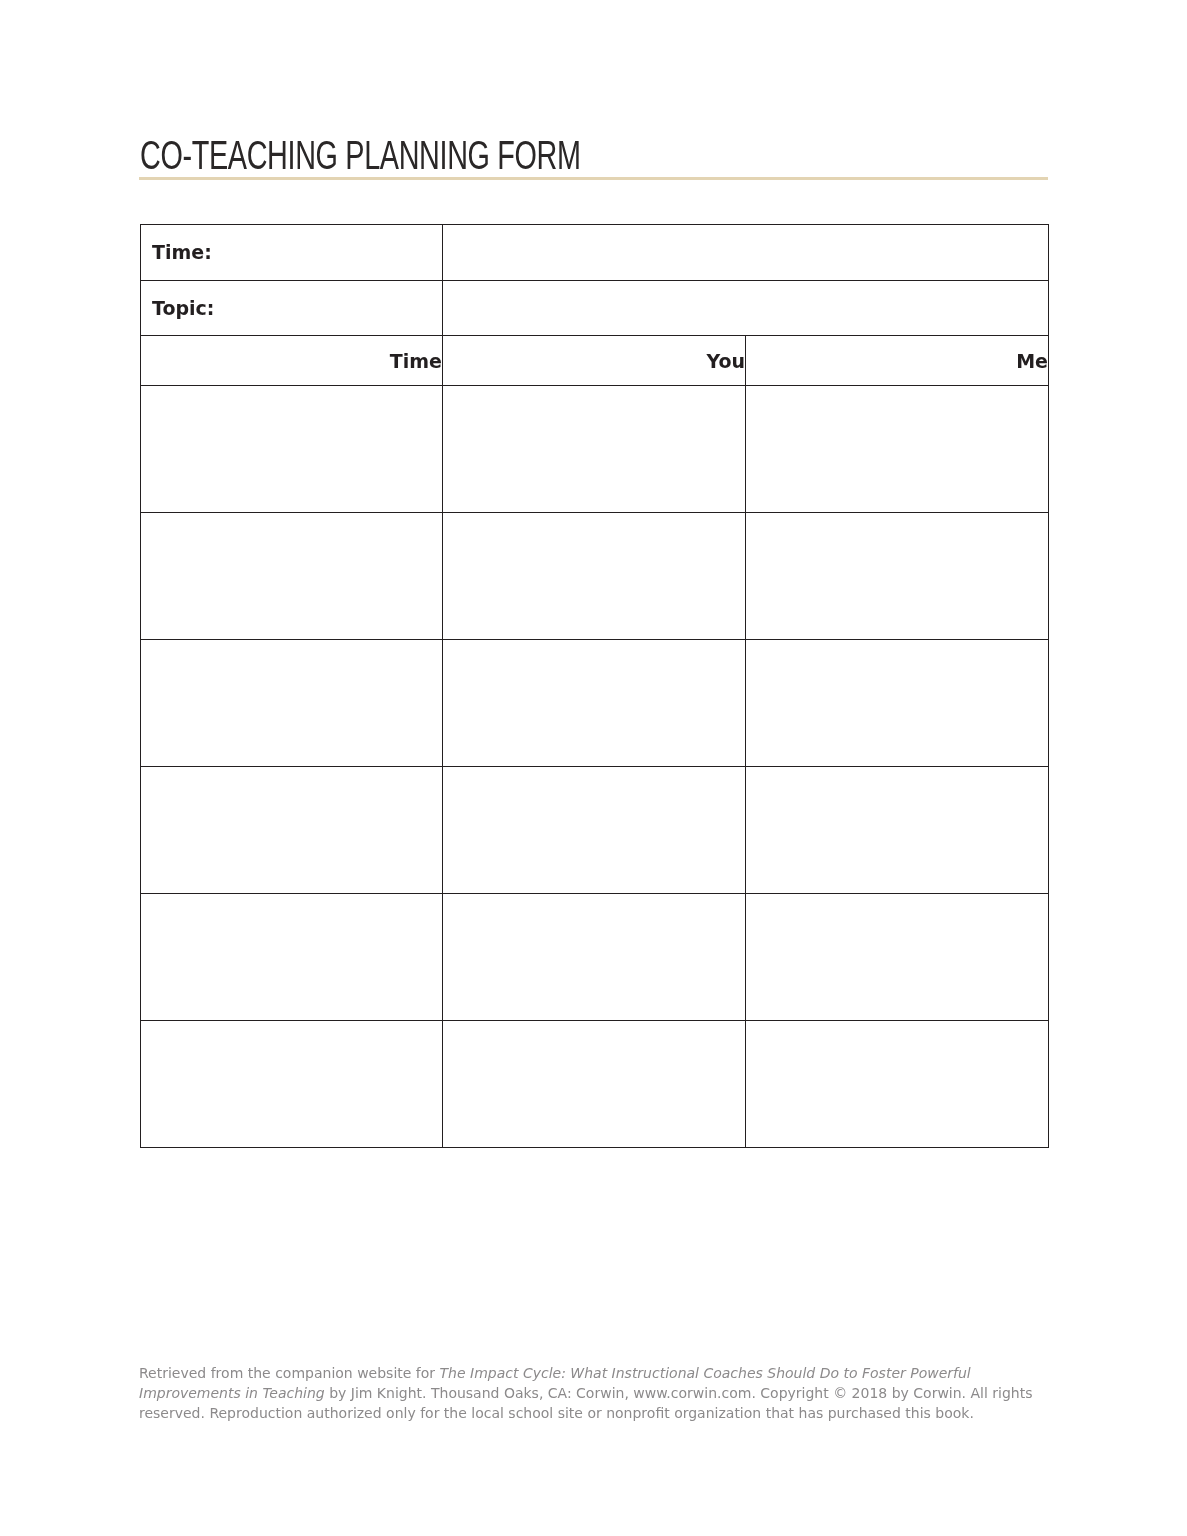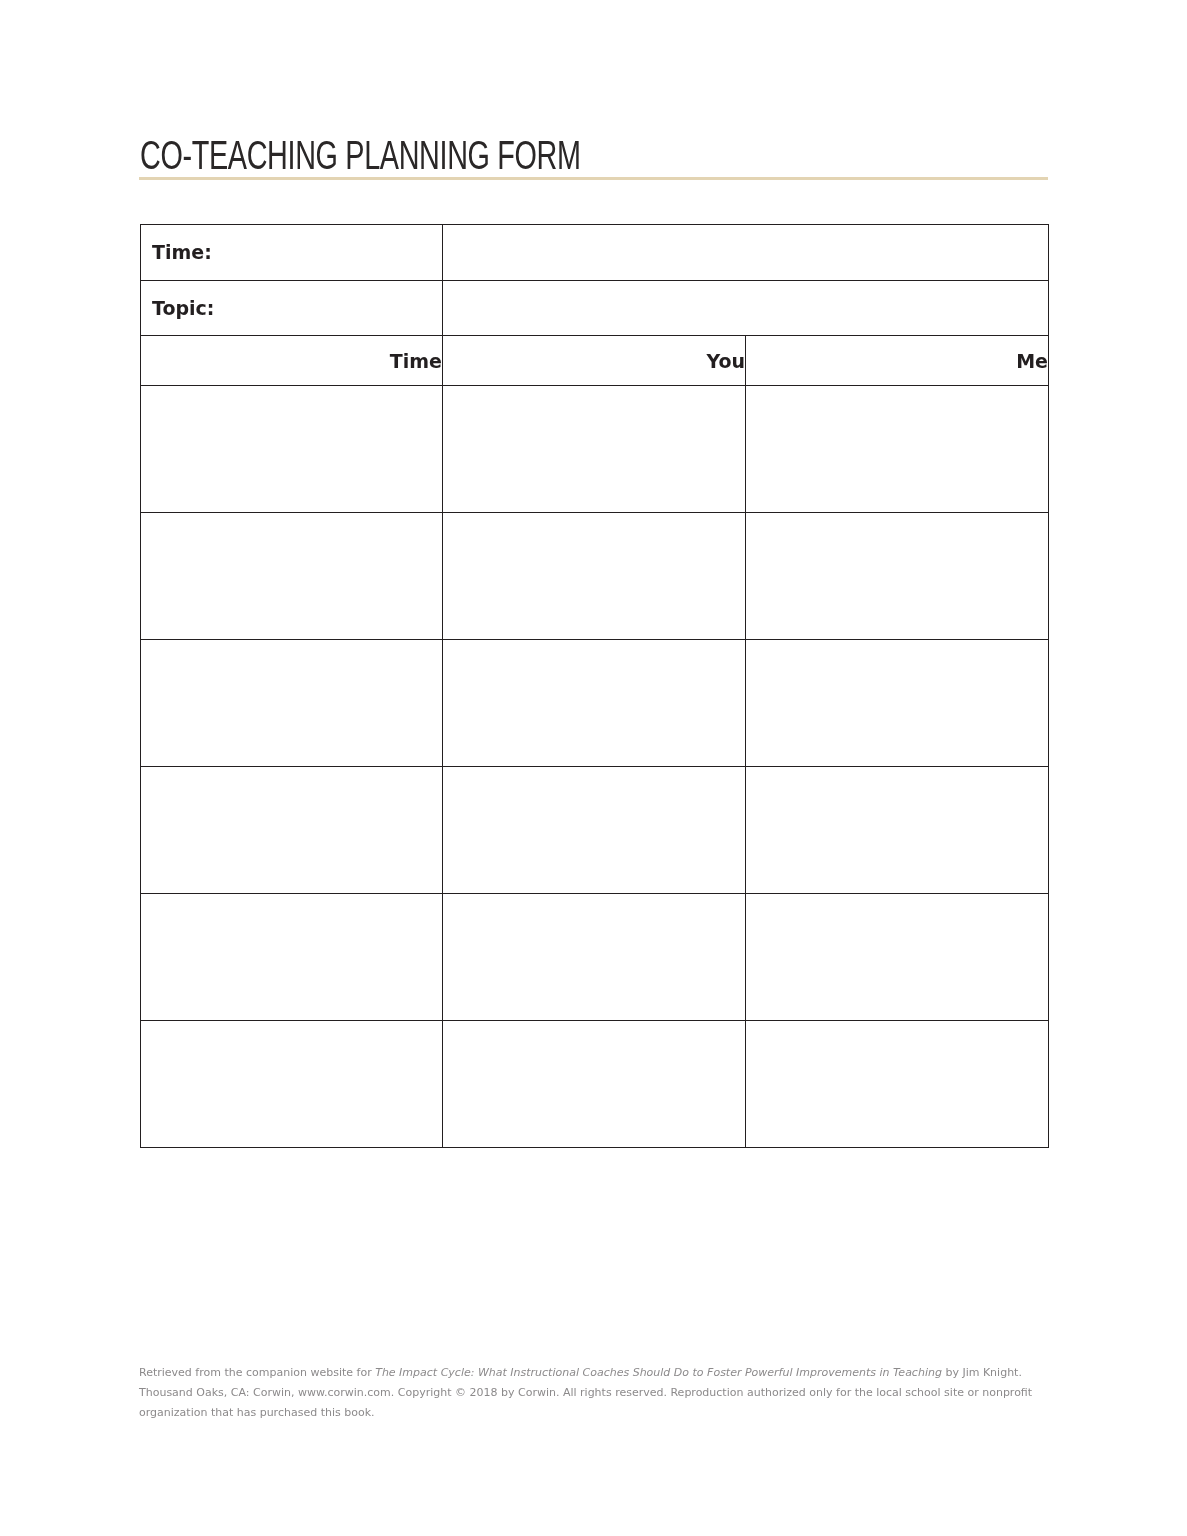--- a/index.html
+++ b/index.html
@@ -4,21 +4,21 @@
 <style>
   html, body { margin:0; padding:0; background:#fff; }
   body { width:1187px; height:1536px; position:relative; overflow:hidden; font-family:"DejaVu Sans", sans-serif; color:#231f20; }
   .title { position:absolute; left:140px; top:133px; font-family:"Liberation Sans Narrow","Liberation Sans", sans-serif; font-size:40px; letter-spacing:-0.5px; transform:scaleX(0.72); transform-origin:left top; color:#2a2727; white-space:nowrap; }
   .rule { position:absolute; left:139px; top:177px; width:909px; height:3px; background:#e3d4b3; }
   table { position:absolute; left:140px; top:224px; border-collapse:collapse; table-layout:fixed; width:908px; }
   td { border:1.6px solid #231f20; padding:0 0 0 11px; font-weight:bold; font-size:19px; vertical-align:middle; }
   .meta td { height:54.5px; }
   .head td { height:49px;text-align:right; }
   .body td { height:126px; }
-  .footer { position:absolute; left:139px; top:1363px; width:900px; font-size:11px; line-height:20px; color:#8c8a8b; }
+  .footer { position:absolute; left:139px; top:1363px; width:900px; font-size:14px; line-height:20px; color:#8c8a8b; }
   .footer i { font-style:italic; }
 </style>
 </head>
 <body>
 
 <div class="title">CO-TEACHING PLANNING FORM</div>
 <div class="rule"></div>
 
 <table>
   <colgroup>

